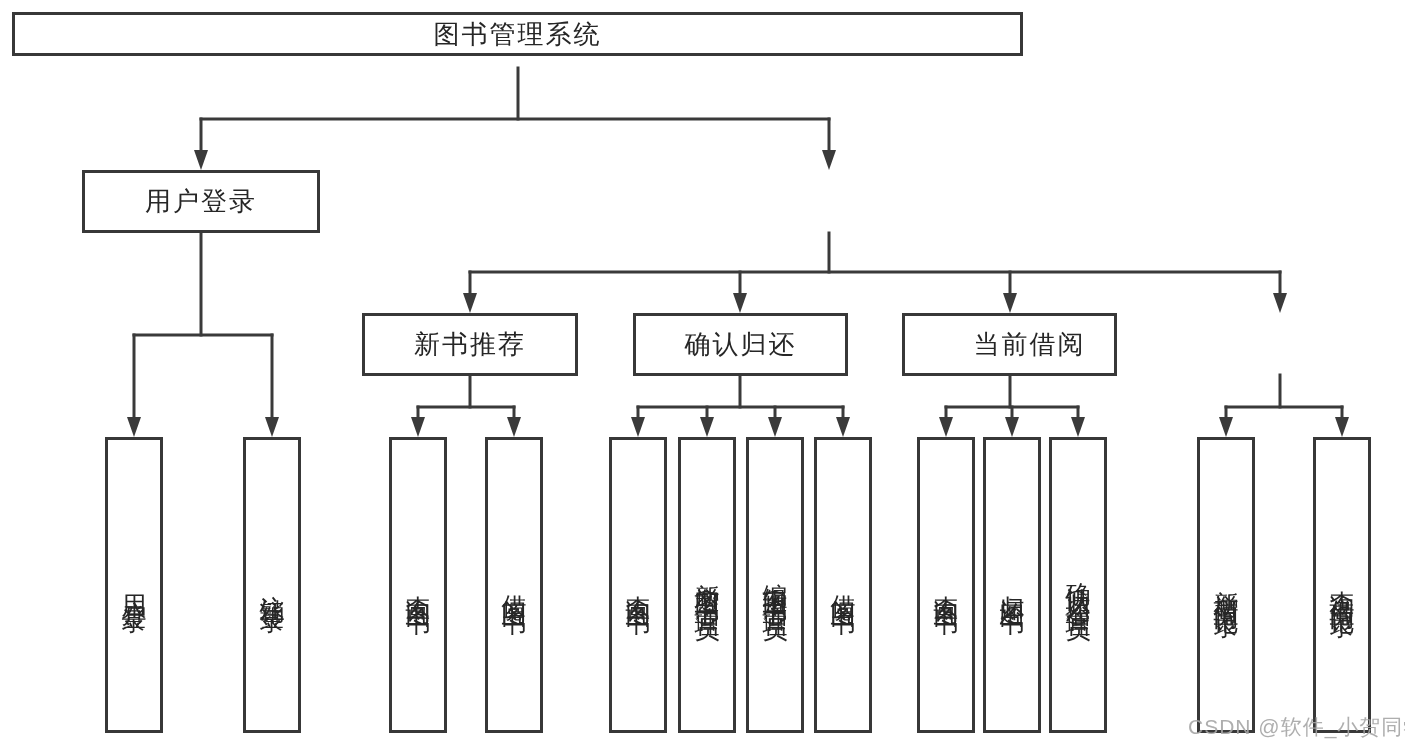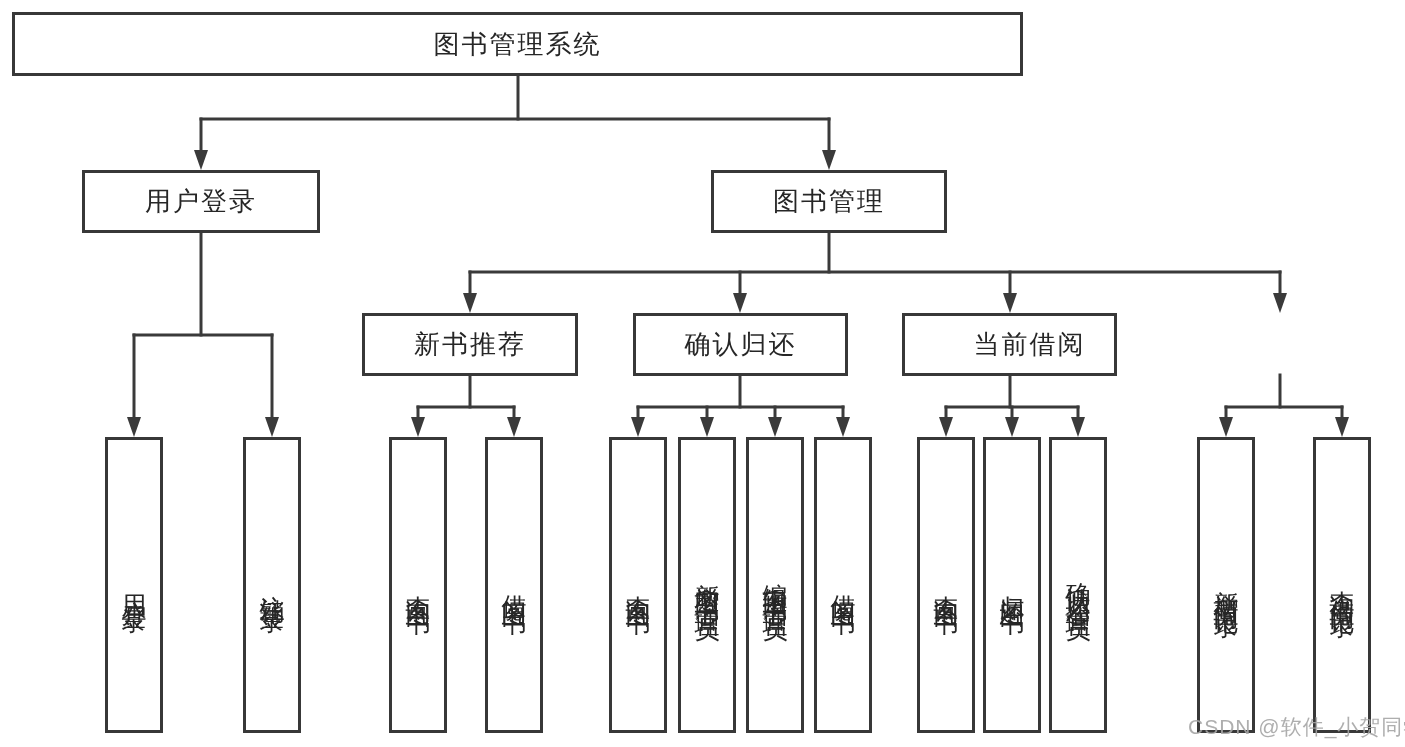--- a/index.html
+++ b/index.html
@@ -110,29 +110,26 @@
     <g>
       <line x1="1280" y1="375" x2="1280" y2="407"></line>
       <line x1="1226" y1="407" x2="1342" y2="407"></line>
       <line x1="1226" y1="407" x2="1226" y2="419"></line>
       <polygon points="1219,417 1233,417 1226,437"></polygon>
       <line x1="1342" y1="407" x2="1342" y2="419"></line>
       <polygon points="1335,417 1349,417 1342,437"></polygon>
     </g>
   </svg>
 
-  <div class="box" style="left:12px;top:12px;width:1011px;height:64px;">
+  <div class="box" style="left:12px;top:12px;width:1011px;height:44px;">
     <span>图书管理系统</span>
   </div>
 
   <div class="box" style="left:82px;top:170px;width:238px;height:63px;">
     <span>用户登录</span>
-  </div>
-  <div class="box" style="left:711px;top:170px;width:236px;height:63px;">
-    <span>图书管理</span>
   </div>
 
   <div class="box" style="left:362px;top:313px;width:216px;height:63px;justify-content:center;">
     <span>新书推荐</span>
   </div>
   <div class="box" style="left:633px;top:313px;width:215px;height:63px;">
     <span>确认归还</span>
   </div>
   <div class="box" style="left:902px;top:313px;width:215px;height:63px;padding-left:40px;">
     <span>当前借阅</span>

